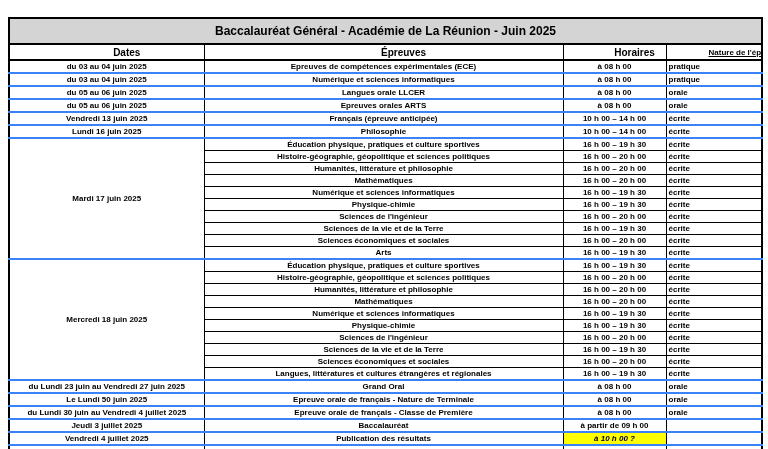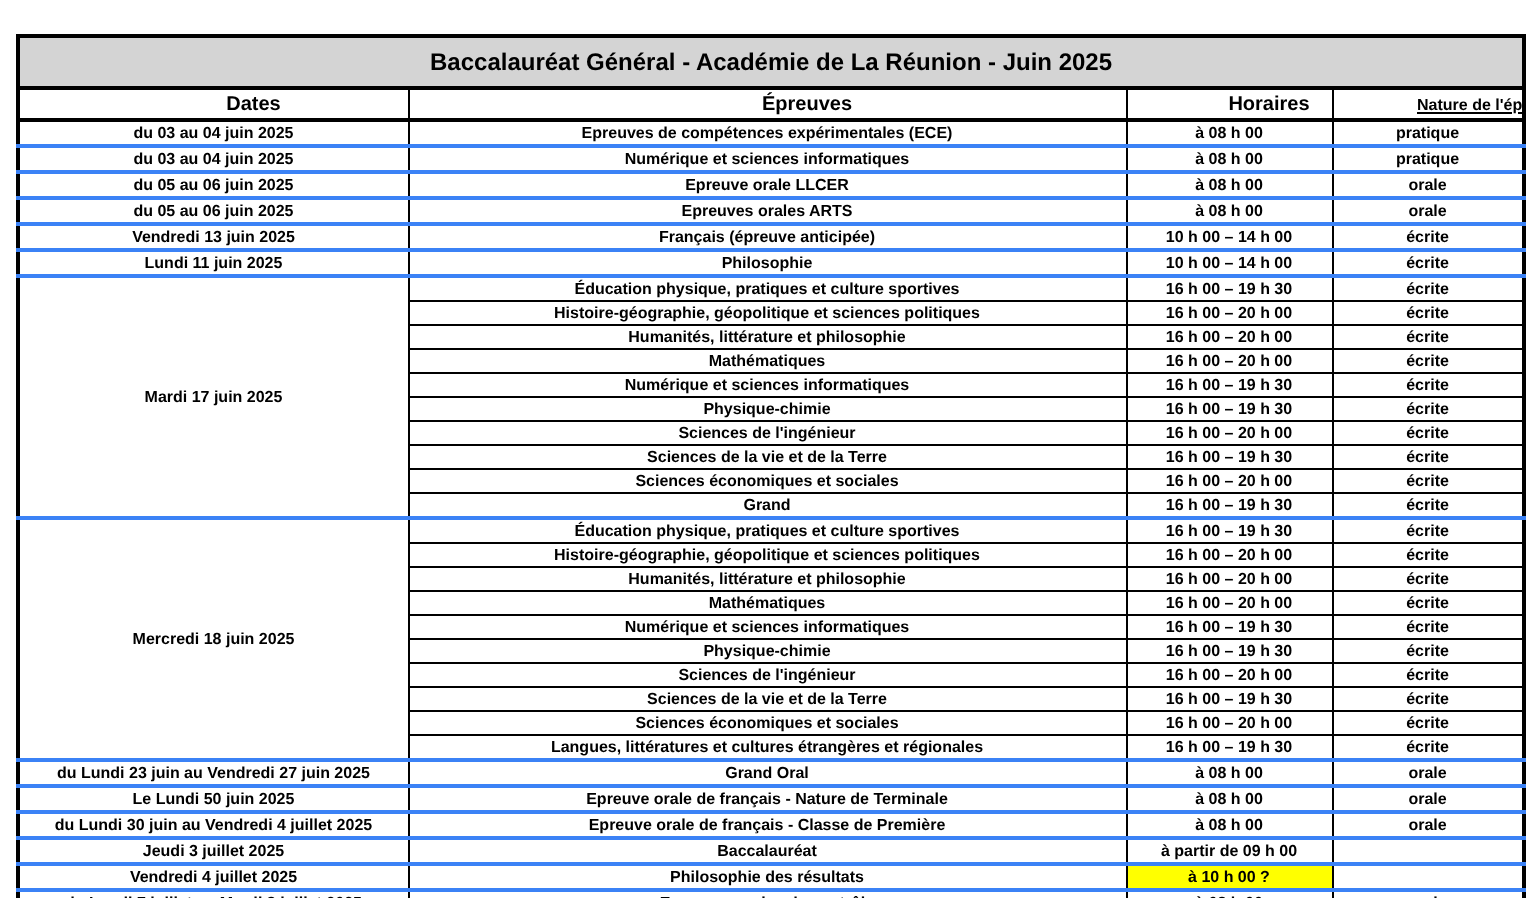--- a/index.html
+++ b/index.html
@@ -59,21 +59,21 @@
   }
   tbody td {
     height: 11px;
     font-size: 8px;
     font-weight: bold;
     line-height: 1;
     text-align: center;
     vertical-align: middle;
   }
   tbody td.nature-cell {
-    text-align: center;
+    text-align: left;
     margin-left: 29px;
   }
   tbody tr.group-start td {
     border-top: 2px solid #3b82f6;
   }
   tbody td.date-cell {
     vertical-align: middle;
   }
   tbody td.highlight {
     background: #ffff00;
@@ -109,38 +109,38 @@
           <td class="nature-cell">pratique</td>
         </tr>
         <tr class="group-start">
           <td class="date-cell" rowspan="1">du 03 au 04 juin 2025</td>
           <td class="epreuve-cell">Numérique et sciences informatiques</td>
           <td class="horaire-cell">à 08 h 00</td>
           <td class="nature-cell">pratique</td>
         </tr>
         <tr class="group-start">
           <td class="date-cell" rowspan="1">du 05 au 06 juin 2025</td>
-          <td class="epreuve-cell">Epreuve orale LLCER</td>
+          <td class="epreuve-cell">Langues orale LLCER</td>
           <td class="horaire-cell">à 08 h 00</td>
           <td class="nature-cell">orale</td>
         </tr>
         <tr class="group-start">
           <td class="date-cell" rowspan="1">du 05 au 06 juin 2025</td>
           <td class="epreuve-cell">Epreuves orales ARTS</td>
           <td class="horaire-cell">à 08 h 00</td>
           <td class="nature-cell">orale</td>
         </tr>
         <tr class="group-start">
           <td class="date-cell" rowspan="1">Vendredi 13 juin 2025</td>
           <td class="epreuve-cell">Français (épreuve anticipée)</td>
           <td class="horaire-cell">10 h 00 – 14 h 00</td>
           <td class="nature-cell">écrite</td>
         </tr>
         <tr class="group-start">
-          <td class="date-cell" rowspan="1">Lundi 11 juin 2025</td>
+          <td class="date-cell" rowspan="1">Lundi 16 juin 2025</td>
           <td class="epreuve-cell">Philosophie</td>
           <td class="horaire-cell">10 h 00 – 14 h 00</td>
           <td class="nature-cell">écrite</td>
         </tr>
         <tr class="group-start">
           <td class="date-cell" rowspan="10">Mardi 17 juin 2025</td>
           <td class="epreuve-cell">Éducation physique, pratiques et culture sportives</td>
           <td class="horaire-cell">16 h 00 – 19 h 30</td>
           <td class="nature-cell">écrite</td>
         </tr>
@@ -178,21 +178,21 @@
           <td class="epreuve-cell">Sciences de la vie et de la Terre</td>
           <td class="horaire-cell">16 h 00 – 19 h 30</td>
           <td class="nature-cell">écrite</td>
         </tr>
         <tr>
           <td class="epreuve-cell">Sciences économiques et sociales</td>
           <td class="horaire-cell">16 h 00 – 20 h 00</td>
           <td class="nature-cell">écrite</td>
         </tr>
         <tr>
-          <td class="epreuve-cell">Grand</td>
+          <td class="epreuve-cell">Arts</td>
           <td class="horaire-cell">16 h 00 – 19 h 30</td>
           <td class="nature-cell">écrite</td>
         </tr>
         <tr class="group-start">
           <td class="date-cell" rowspan="10">Mercredi 18 juin 2025</td>
           <td class="epreuve-cell">Éducation physique, pratiques et culture sportives</td>
           <td class="horaire-cell">16 h 00 – 19 h 30</td>
           <td class="nature-cell">écrite</td>
         </tr>
         <tr>
@@ -259,22 +259,22 @@
           <td class="nature-cell">orale</td>
         </tr>
         <tr class="group-start">
           <td class="date-cell" rowspan="1">Jeudi 3 juillet 2025</td>
           <td class="epreuve-cell">Baccalauréat</td>
           <td class="horaire-cell">à partir de 09 h 00</td>
           <td class="nature-cell"></td>
         </tr>
         <tr class="group-start">
           <td class="date-cell" rowspan="1">Vendredi 4 juillet 2025</td>
-          <td class="epreuve-cell">Philosophie des résultats</td>
-          <td class="horaire-cell highlight" style="background: rgb(255, 255, 0);">à 10 h 00 ?</td>
+          <td class="epreuve-cell">Publication des résultats</td>
+          <td class="horaire-cell highlight" style="background: rgb(255, 255, 0); font-style: italic;">à 10 h 00 ?</td>
           <td class="nature-cell"></td>
         </tr>
         <tr class="group-start">
           <td class="date-cell" rowspan="1">du Lundi 7 juillet au Mardi 8 juillet 2025</td>
           <td class="epreuve-cell">Epreuves orales de contrôle</td>
           <td class="horaire-cell">à 08 h 00</td>
           <td class="nature-cell">orale</td>
         </tr>
       </tbody>
   </table>

